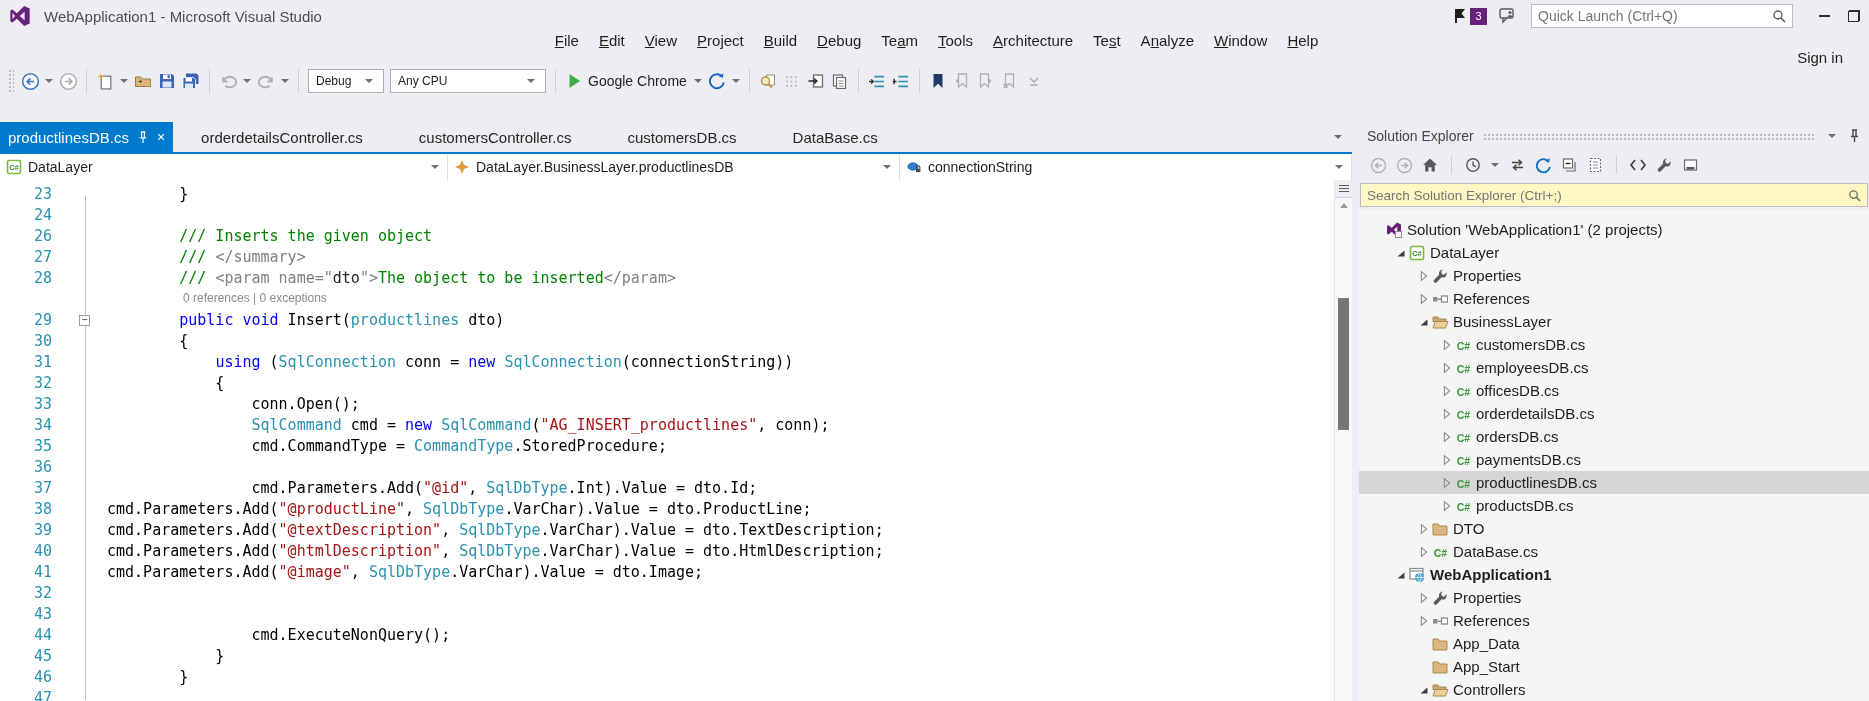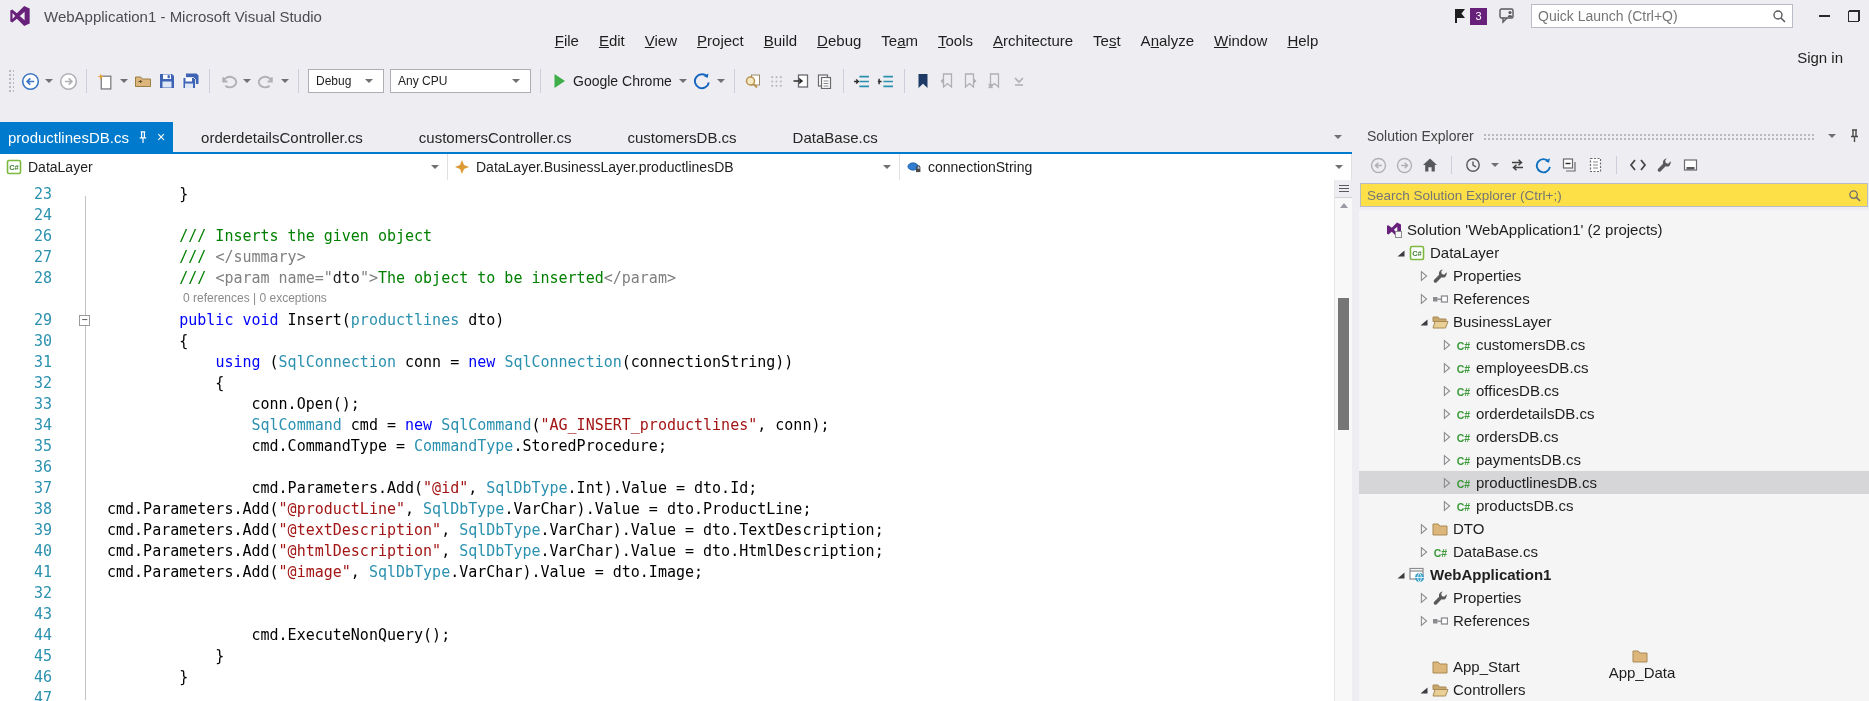--- a/index.html
+++ b/index.html
@@ -81,21 +81,21 @@
   .vsplitbar { width:7px; background:#eeeef2; }
 
   
   .panel { width:510px; background:#f5f5f5; display:flex; flex-direction:column; }
   .p-head { height:28px; display:flex; align-items:center; gap:9px; padding:0 8px; background:#eeeef2; }
   .p-title { font-size:14px; color:#444; white-space:nowrap; }
   .p-dots { flex:1; height:7px; background-image:radial-gradient(#b9b9c0 1px, transparent 1px); background-size:4px 4px; }
   .p-tools { height:30px; display:flex; align-items:center; gap:4px; padding-left:8px; background:#eeeef2; }
   .p-tools .tb-ico { width:22px; height:22px; }
   .p-search { padding:3px 1px; background:#eeeef2; }
-  .p-search .box { height:24px; background:#fde047; border:1px solid #b8bcc7; display:flex; align-items:center; padding:0 6px; }
+  .p-search .box { height:24px; background:#fef9c3; border:1px solid #b8bcc7; display:flex; align-items:center; padding:0 6px; }
   .p-search input { border:none; outline:none; flex:1; font-size:13.5px; color:#6d6d6d; font-family:"Liberation Sans",sans-serif; background:transparent; }
   .p-tree { flex:1; padding-top:8px; overflow:hidden; background:#f5f5f5; }
   .trow { height:23px; display:flex; align-items:center; font-size:15px; }
   .trow.sel { background:#d6d6d8; }
   .trow.bold .tlabel { font-weight:bold; }
   .texp { width:17px; height:16px; flex:none; display:flex; align-items:center; justify-content:center; }
   .tico { width:21px; height:16px; flex:none; display:flex; align-items:center; }
   .tlabel { white-space:nowrap; }
 </style>
 </head>
@@ -203,21 +203,21 @@
       <svg width="19" height="17" viewBox="0 0 18 16">
         <path d="M14 4 v4 h-4 M13.5 7.5 a6 5 0 1 0 -1.5 4.5" fill="none" stroke="#b0b0b4" stroke-width="1.8"></path>
       </svg>
     </span>
     <span class="caret"></span>
     <span class="tsep"></span>
     <span class="tcombo" style="width: 76px;">
       <span>Debug</span>
       <span class="caret"></span>
     </span>
-    <span class="tcombo" style="width: 141px;">
+    <span class="tcombo" style="width: 156px;">
       <span>Any CPU</span>
       <span class="caret"></span>
     </span>
     <span class="tsep"></span>
     <span class="tb-ico">
       <svg width="15" height="16" viewBox="0 0 14 16">
         <path d="M2 1 L12.5 8 L2 15 Z" fill="#3fae49"></path>
       </svg>
     </span>
     <span class="runlabel">Google Chrome</span>
@@ -740,21 +740,21 @@
           </span>
           <span class="tico">
             <svg width="16" height="14" viewBox="0 0 16 14">
               <rect x="1" y="5" width="4.5" height="4.5" fill="#8b8b90"></rect>
               <line x1="5.5" y1="7.2" x2="9.5" y2="7.2" stroke="#8b8b90" stroke-width="1.4"></line>
               <rect x="9.5" y="4" width="6" height="6" fill="#fff" stroke="#8b8b90" stroke-width="1.3"></rect>
             </svg>
           </span>
           <span class="tlabel">References</span>
         </div>
-        <div class="trow" style="padding-left: 56px; flex-direction: column;">
+        <div class="trow" style="padding-left: 56px;">
           <span class="texp"></span>
           <span class="tico">
             <svg width="16" height="14" viewBox="0 0 16 14">
               <path d="M1 2 h5.2 l1.6 2 H15 V13 H1 Z" fill="#dcb67a" stroke="#a98a54"></path>
             </svg>
           </span>
           <span class="tlabel">App_Data</span>
         </div>
         <div class="trow" style="padding-left: 56px;">
           <span class="texp"></span>

